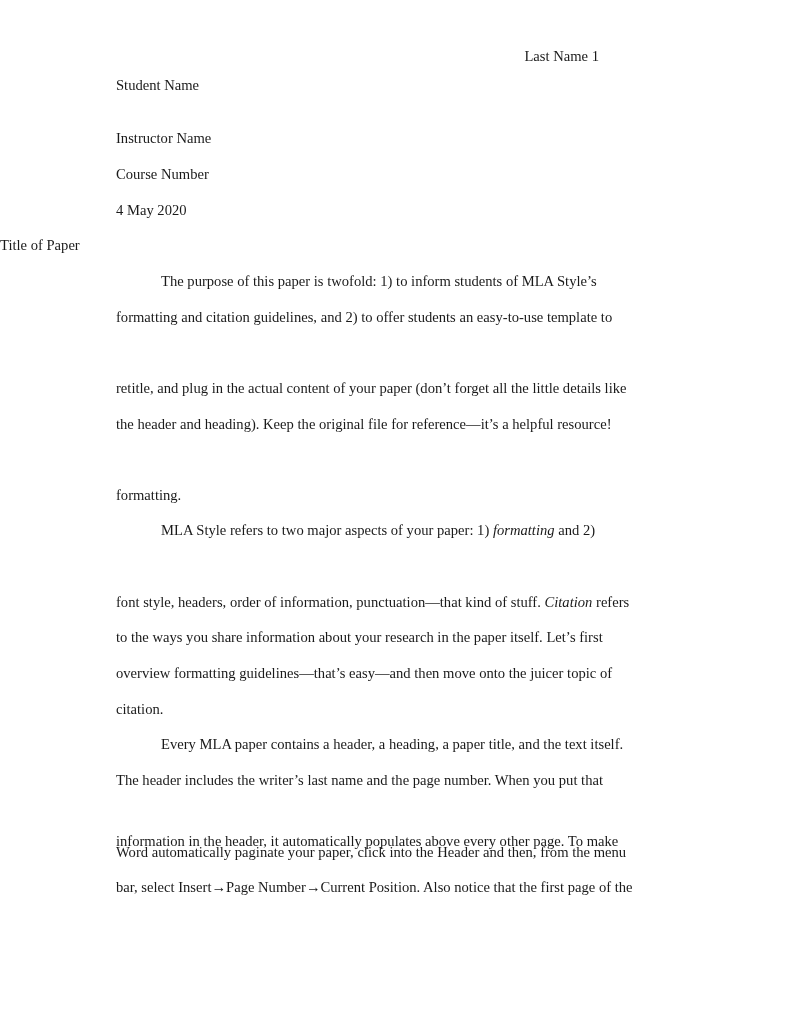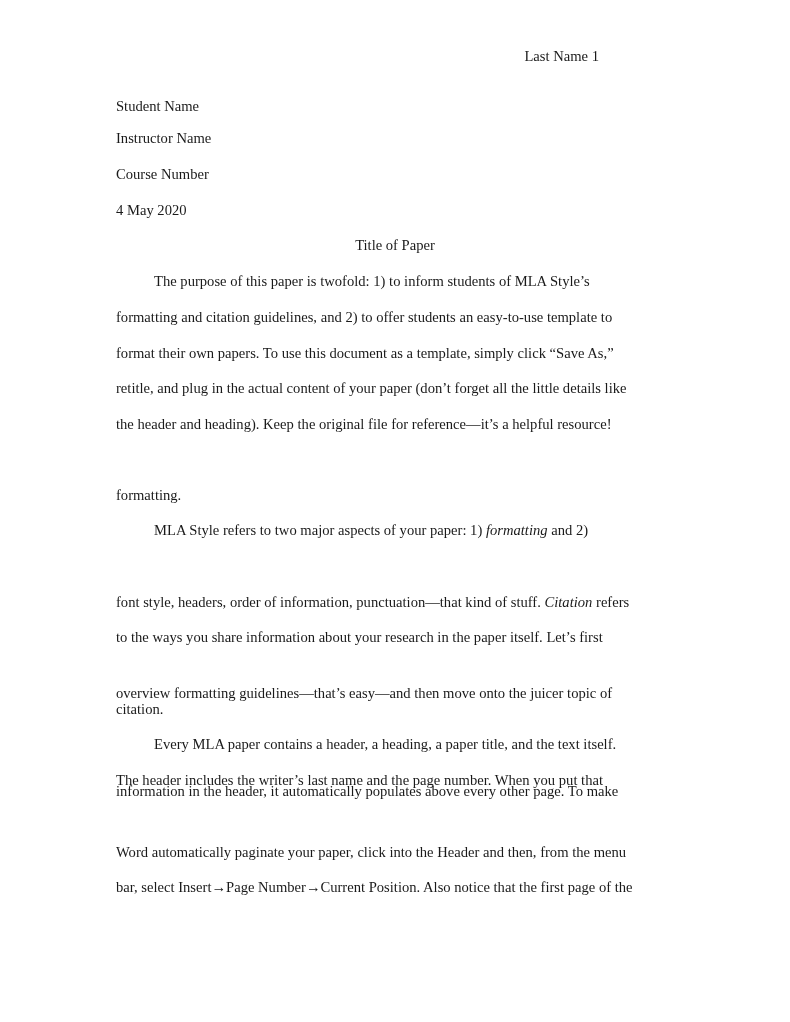--- a/index.html
+++ b/index.html
@@ -7,48 +7,47 @@
       width: 790px; height: 1022px; background: #ffffff; overflow: hidden;
       font-family: "Liberation Serif", "DejaVu Serif", serif;
       color: #1a1a1a;
     }
     .page { position: relative; width: 716px; height: 1022px; }
     .line {
       position: absolute; left: 116px; font-size: 14.6px; line-height: 18px;
       white-space: nowrap; margin: 0;
     }
     .header-right { position: absolute; right: 117px; top: 47px; font-size: 14.6px; line-height: 18px; }
-    .title { position: absolute; left: 0; width: 790px; text-align: center; font-size: 14.6px; line-height: 18px; }
-    .indent { left: 154px; }
+    .title { position: absolute; left: 0; width: 790px; font-size: 14.6px; line-height: 18px; }
+    .indent { left: 161px; }
     em { font-style: italic; }
   </style>
 </head>
 <body>
 
 <div class="page">
   <div class="header-right">Last Name 1</div>
 
-  <p class="line" style="top:97px">Student Name</p>
+  <p class="line" style="top:76px">Student Name</p>
   <p class="line" style="top:129px">Instructor Name</p>
   <p class="line" style="top:165px">Course Number</p>
   <p class="line" style="top:201px">4 May 2020</p>
 
   <div class="title" style="top:236px">Title of Paper</div>
 
   <p class="line indent" style="top:272px">The purpose of this paper is twofold: 1) to inform students of MLA Style’s</p>
   <p class="line" style="top:308px">formatting and citation guidelines, and 2) to offer students an easy-to-use template to</p>
-  <p class="line" style="top:344px">format their own papers. To use this document as a template, simply click “Save As,”</p>
   <p class="line" style="top:379px">retitle, and plug in the actual content of your paper (don’t forget all the little details like</p>
   <p class="line" style="top:415px">the header and heading).  Keep the original file for reference—it’s a helpful resource!</p>
   <p class="line" style="top:486px">formatting.</p>
 
   <p class="line indent" style="top:521px"><span>MLA Style refers to two major aspects of your paper: 1) </span><em>formatting</em><span> and 2)</span></p>
   <p class="line" style="top:593px"><span>font style, headers, order of information, punctuation—that kind of stuff. </span><em>Citation</em><span> refers</span></p>
   <p class="line" style="top:628px">to the ways you share information about your research in the paper itself. Let’s first</p>
-  <p class="line" style="top:684px">overview formatting guidelines—that’s easy—and then move onto the juicer topic of</p>
+  <p class="line" style="top:664px">overview formatting guidelines—that’s easy—and then move onto the juicer topic of</p>
   <p class="line" style="top:700px">citation.</p>
 
   <p class="line" style="top:771px">The header includes the writer’s last name and the page number. When you put that</p>
   <p class="line indent" style="top:735px">Every MLA paper contains a header, a heading, a paper title, and the text itself.</p>
-  <p class="line" style="top:782px">information in the header, it automatically populates above every other page. To make</p>
+  <p class="line" style="top:832px">information in the header, it automatically populates above every other page. To make</p>
   <p class="line" style="top:878px">bar, select Insert→Page Number→Current Position. Also notice that the first page of the</p>
   <p class="line" style="top:843px">Word automatically paginate your paper, click into the Header and then, from the menu</p>
 </div>
 
 </body></html>

